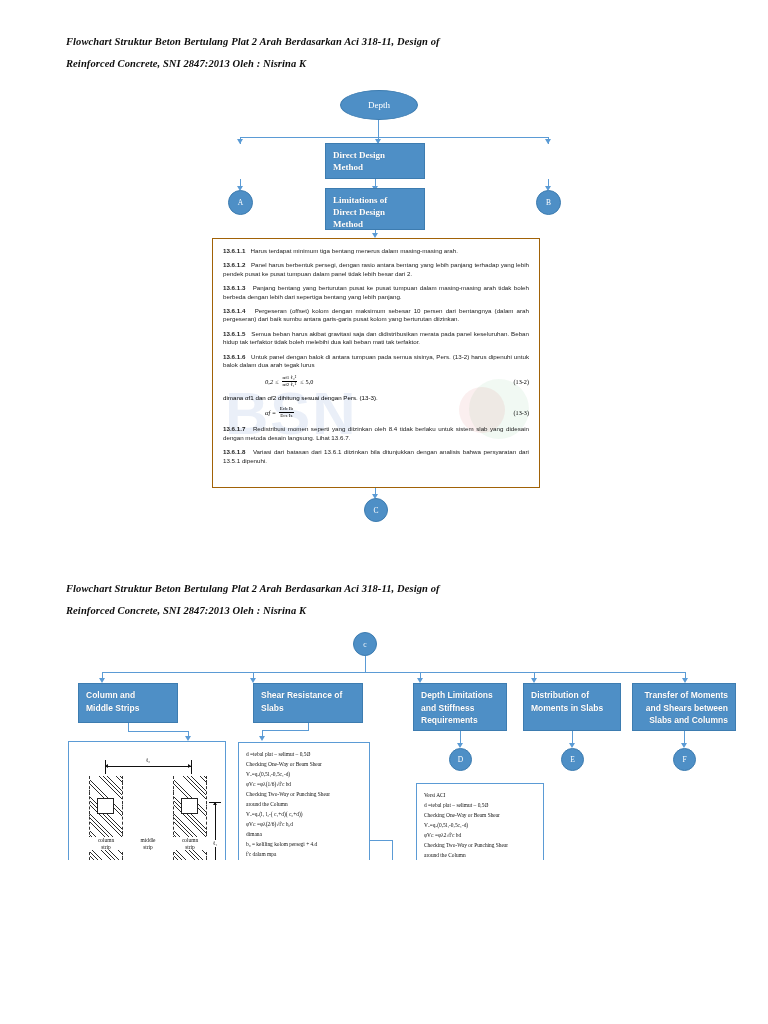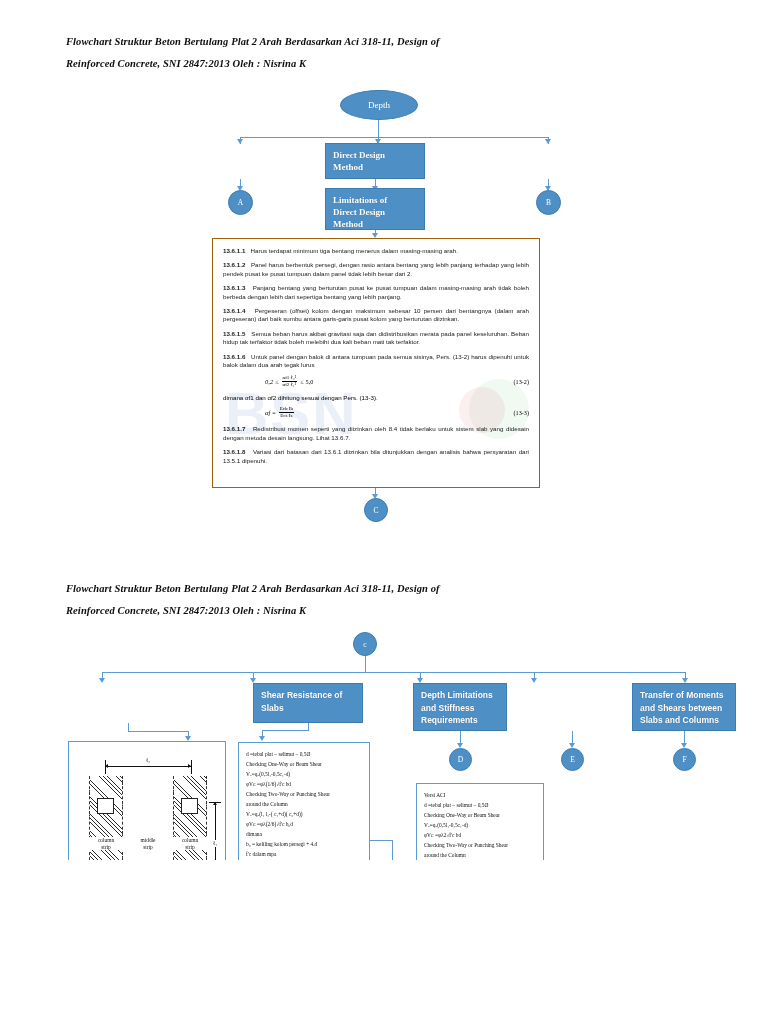--- a/index.html
+++ b/index.html
@@ -337,30 +337,38 @@
   <div class="ln-v" style="left:253px; top:672px; height:8px;"></div>
   <div class="ln-v" style="left:420px; top:672px; height:8px;"></div>
   <div class="ln-v" style="left:534px; top:672px; height:8px;"></div>
   <div class="ln-v" style="left:685px; top:672px; height:8px;"></div>
   <div class="arw" style="left:98.5px; top:678px;"></div>
   <div class="arw" style="left:249.5px; top:678px;"></div>
   <div class="arw" style="left:416.5px; top:678px;"></div>
   <div class="arw" style="left:530.5px; top:678px;"></div>
   <div class="arw" style="left:681.5px; top:678px;"></div>
 
+  <div class="fbox sans" style="left:78px; top:683px; width:100px; height:40px;">
+    <span style="white-space:pre-line">Column and
+Middle Strips</span>
+  </div>
   <div class="fbox sans" style="left:253px; top:683px; width:110px; height:40px;">
     <span style="white-space:pre-line">Shear Resistance of
 Slabs</span>
   </div>
   <div class="fbox sans" style="left:413px; top:683px; width:94px; height:48px;">
     <span style="white-space:pre-line">Depth Limitations
 and Stiffness
 Requirements</span>
   </div>
-  <div class="fbox sans" style="left:632px; top:683px; width:104px; height:48px;">
+  <div class="fbox sans" style="left:523px; top:683px; width:98px; height:48px;">
+    <span style="white-space:pre-line">Distribution of
+Moments in Slabs</span>
+  </div>
+  <div class="fbox sans" style="left:632px; top:683px; width:104px; height:48px;text-align:right;">
     <span style="white-space:pre-line">Transfer of Moments
 and Shears between
 Slabs and Columns</span>
   </div>
 
   <div class="ln-v" style="left:460px; top:731px; height:14px;"></div>
   <div class="arw" style="left:456.5px; top:743px;"></div>
   <div class="circ" style="left:449px; top:748px; width:23px; height:23px;">D</div>
 
   <div class="ln-v" style="left:572px; top:731px; height:14px;"></div>

